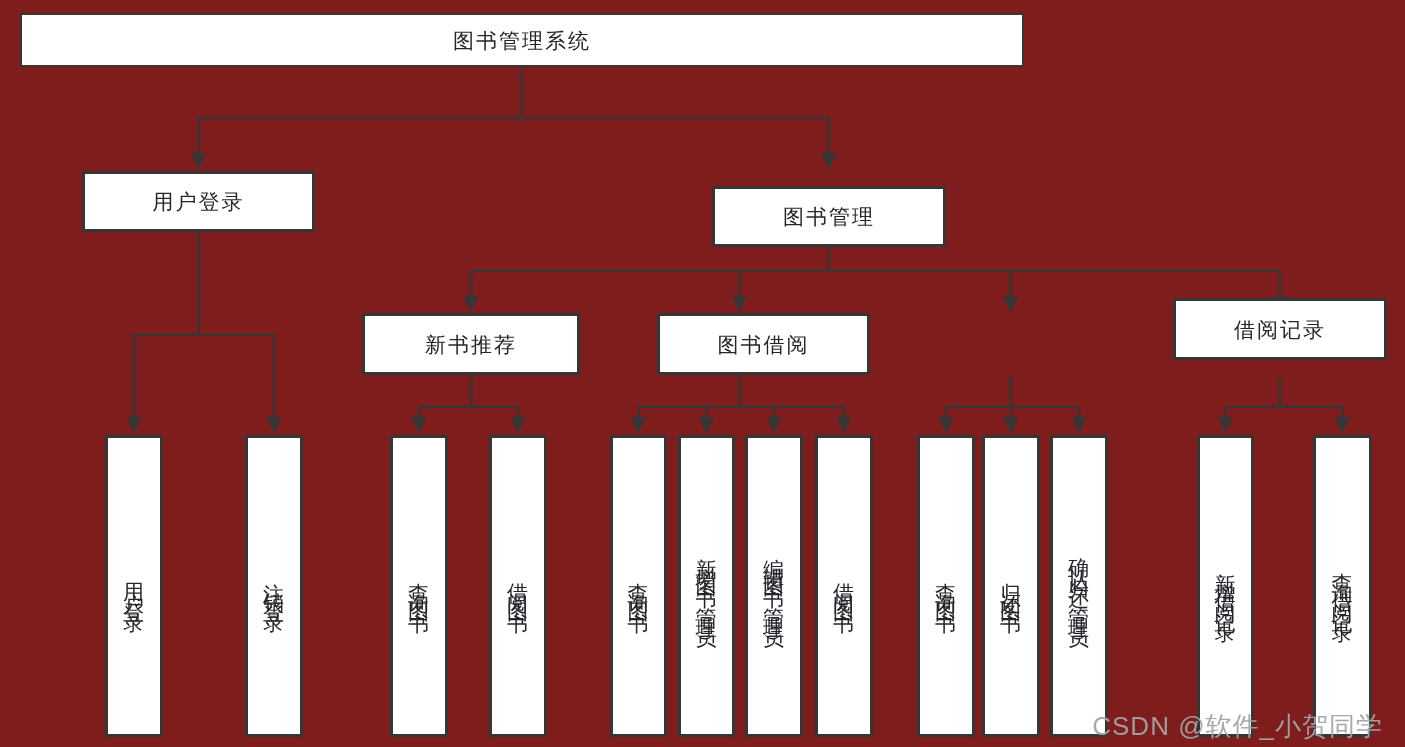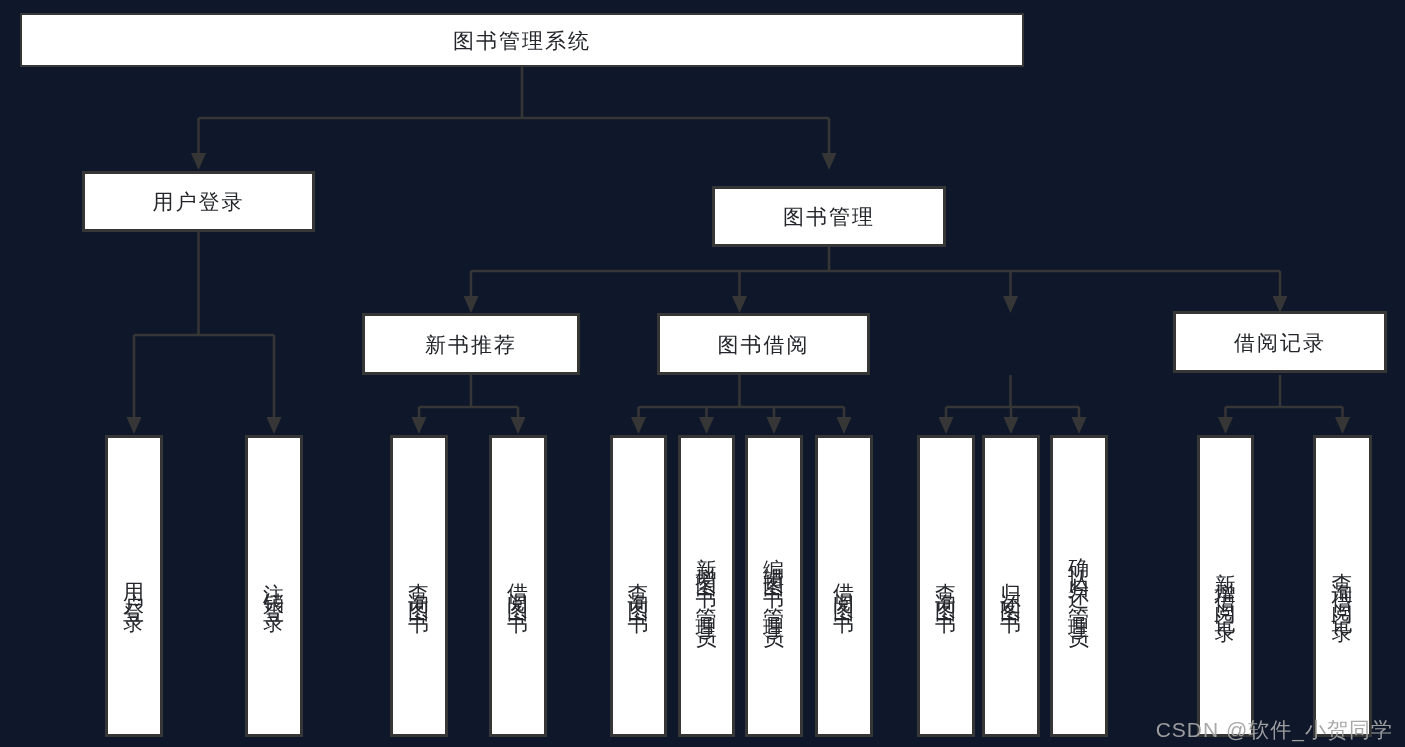--- a/index.html
+++ b/index.html
@@ -6,21 +6,21 @@
   html, body {
     margin: 0;
     padding: 0;
     background: #ffffff;
     font-family: "Liberation Sans", "DejaVu Sans", sans-serif;
   }
   .canvas {
     position: relative;
     width: 1405px;
     height: 747px;
-    background: #0f172a;
+    background: #7f1d1d;
     overflow: hidden;
   }
   .connectors {
     position: absolute;
     left: 0;
     top: 0;
     width: 1405px;
     height: 747px;
     pointer-events: none;
   }
@@ -45,23 +45,23 @@
     letter-spacing: 2px;
   }
   .box.v {
     writing-mode: vertical-rl;
     text-orientation: mixed;
     letter-spacing: 10px;
     text-align: center;
   }
   .watermark {
     position: absolute;
-    right: 12px;
+    right: 22px;
     bottom: 3px;
-    font-size: 21px;
+    font-size: 26px;
     letter-spacing: 1px;
     color: rgba(163, 163, 163, 0.95);
     z-index: 5;
     white-space: nowrap;
   }
 </style>
 </head>
 <body>
 
 <div class="canvas">
@@ -106,21 +106,21 @@
     </g>
   </svg>
 
   <div class="box root h" style="left:20px; top:13px; width:1004px; height:54px;">图书管理系统</div>
 
   <div class="box h" style="left:82px; top:171px; width:233px; height:61px;">用户登录</div>
   <div class="box h" style="left:712px; top:171px; width:234px; height:61px;margin-top:15px;">图书管理</div>
 
   <div class="box h" style="left:362px; top:313px; width:218px; height:62px;">新书推荐</div>
   <div class="box h" style="left:657px; top:313px; width:213px; height:62px;">图书借阅</div>
-  <div class="box h" style="left:1173px; top:311px; width:214px; height:62px;">借阅记录</div>
+  <div class="box h" style="left:1173px; top:298px; width:214px; height:62px;">借阅记录</div>
 
   <div class="box v" style="left:105px; top:435px; width:58px; height:302px;">用户登录</div>
   <div class="box v" style="left:245px; top:435px; width:58px; height:302px;">注销登录</div>
 
   <div class="box v" style="left:390px; top:435px; width:58px; height:302px;">查询图书</div>
   <div class="box v" style="left:489px; top:435px; width:58px; height:302px;">借阅图书</div>
 
   <div class="box v" style="left:610px; top:435px; width:57px; height:302px;">查询图书</div>
   <div class="box v" style="left:678px; top:435px; width:57px; height:302px;">新增图书（管理员）</div>
   <div class="box v" style="left:745px; top:435px; width:58px; height:302px;">编辑图书（管理员）</div>

